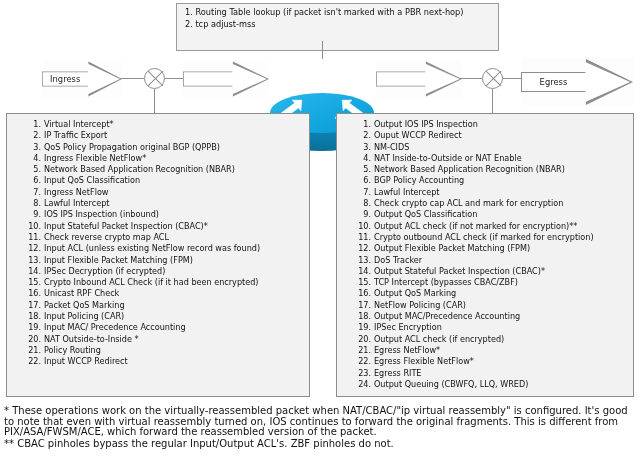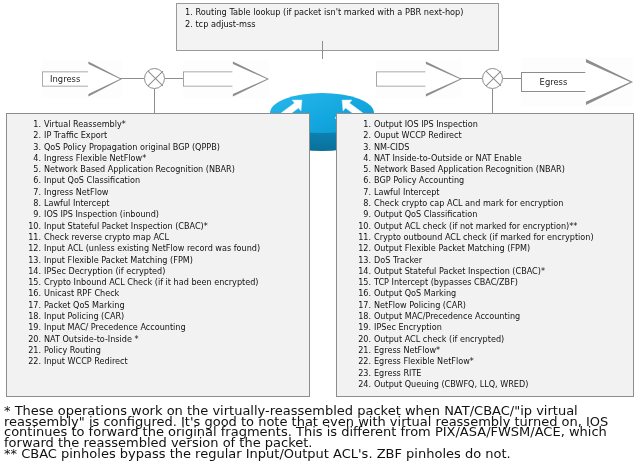--- a/index.html
+++ b/index.html
@@ -124,21 +124,21 @@
   #right-box .list-item { padding-left: 16px; }
   .li-text { flex: 0 1 auto; }
 
   
   #footnotes {
     position: absolute;
     left: 4px; top: 406px;
     width: 632px;
   }
   .footnote {
-    font-size: 13px;
+    font-size: 10px;
     line-height: 10.6px;
     color: #111;
     margin: 0 0 1px 0;
   }
   #footnote-1 { width: 624px; }
 </style>
 </head>
 <body>
 
 <div id="top-note">
@@ -222,21 +222,21 @@
   <div class="block-arrow" style="left:521px; top:13px; width:112px; height:50px;">
     <div class="arrow-shape"></div>
     <div class="arrow-inner"></div>
     <div class="arrow-label">Egress</div>
   </div>
 </div>
 
 <div class="list-box" id="left-box">
     <div class="list-item">
       <span class="li-num">1.</span>
-      <span class="li-text">Virtual Reassembly*</span>
+      <span class="li-text">Virtual Intercept*</span>
     </div>
     <div class="list-item">
       <span class="li-num">2.</span>
       <span class="li-text">IP Traffic Export</span>
     </div>
     <div class="list-item">
       <span class="li-num">3.</span>
       <span class="li-text">QoS Policy Propagation original BGP (QPPB)</span>
     </div>
     <div class="list-item">

